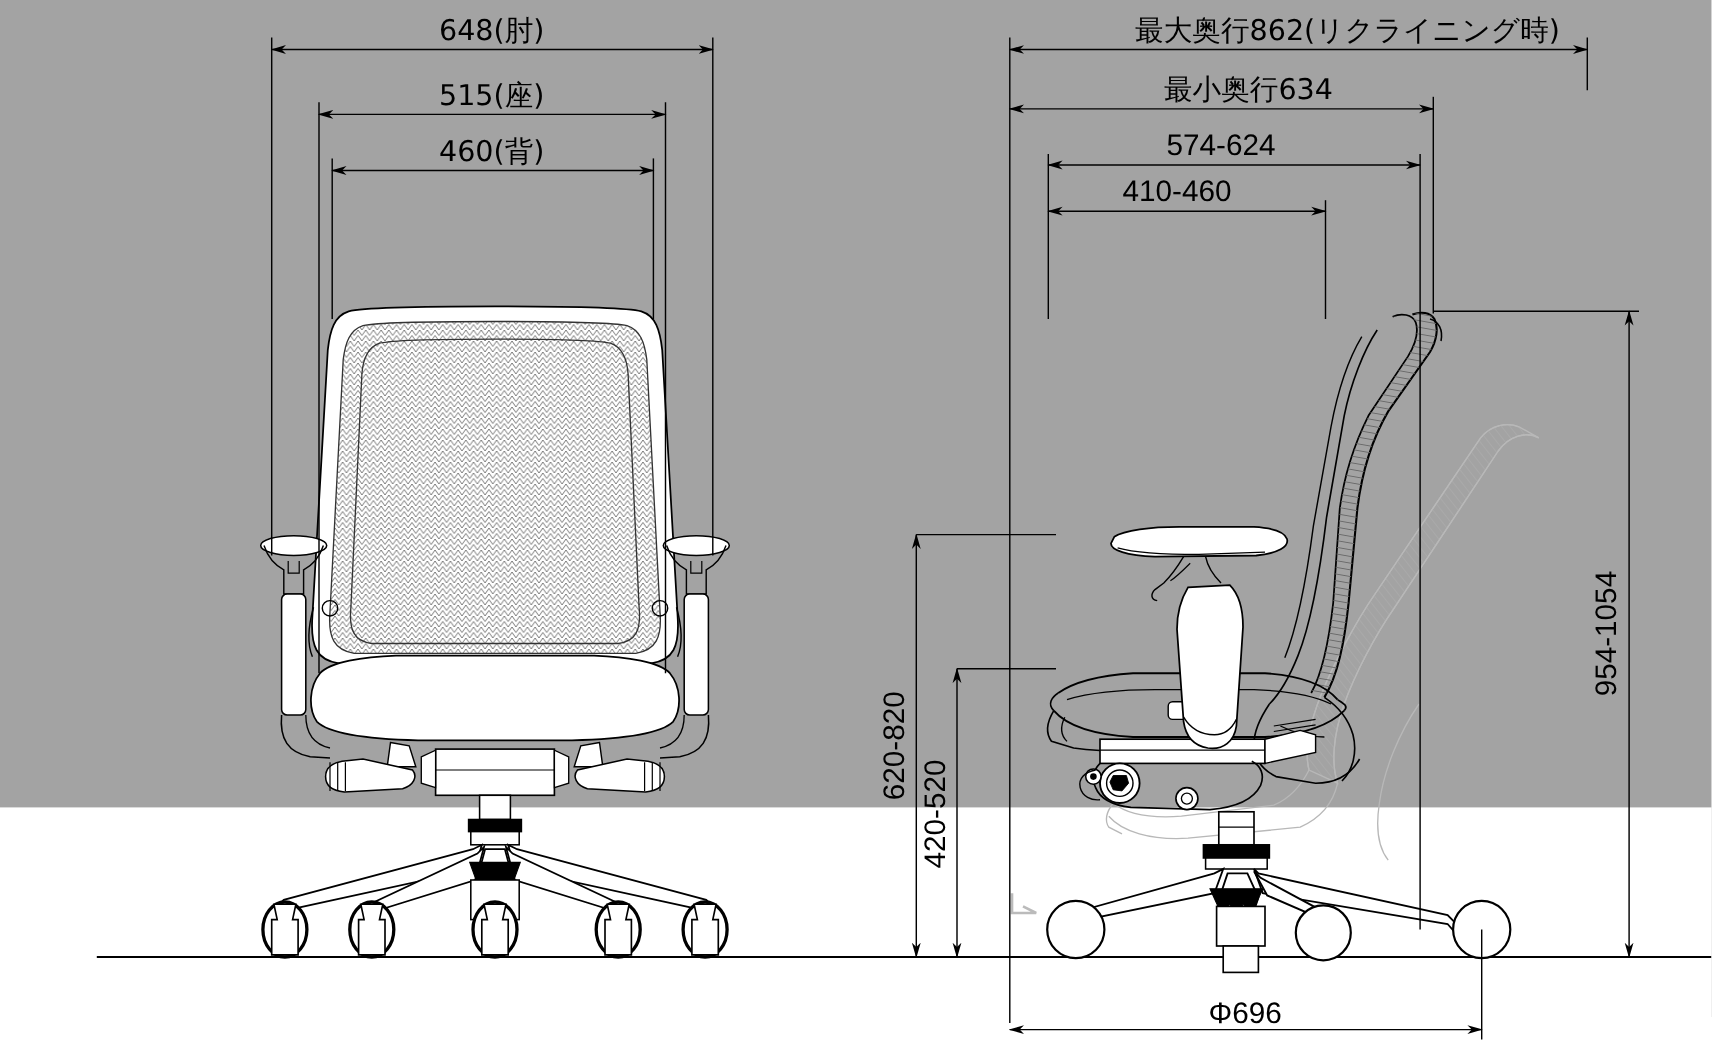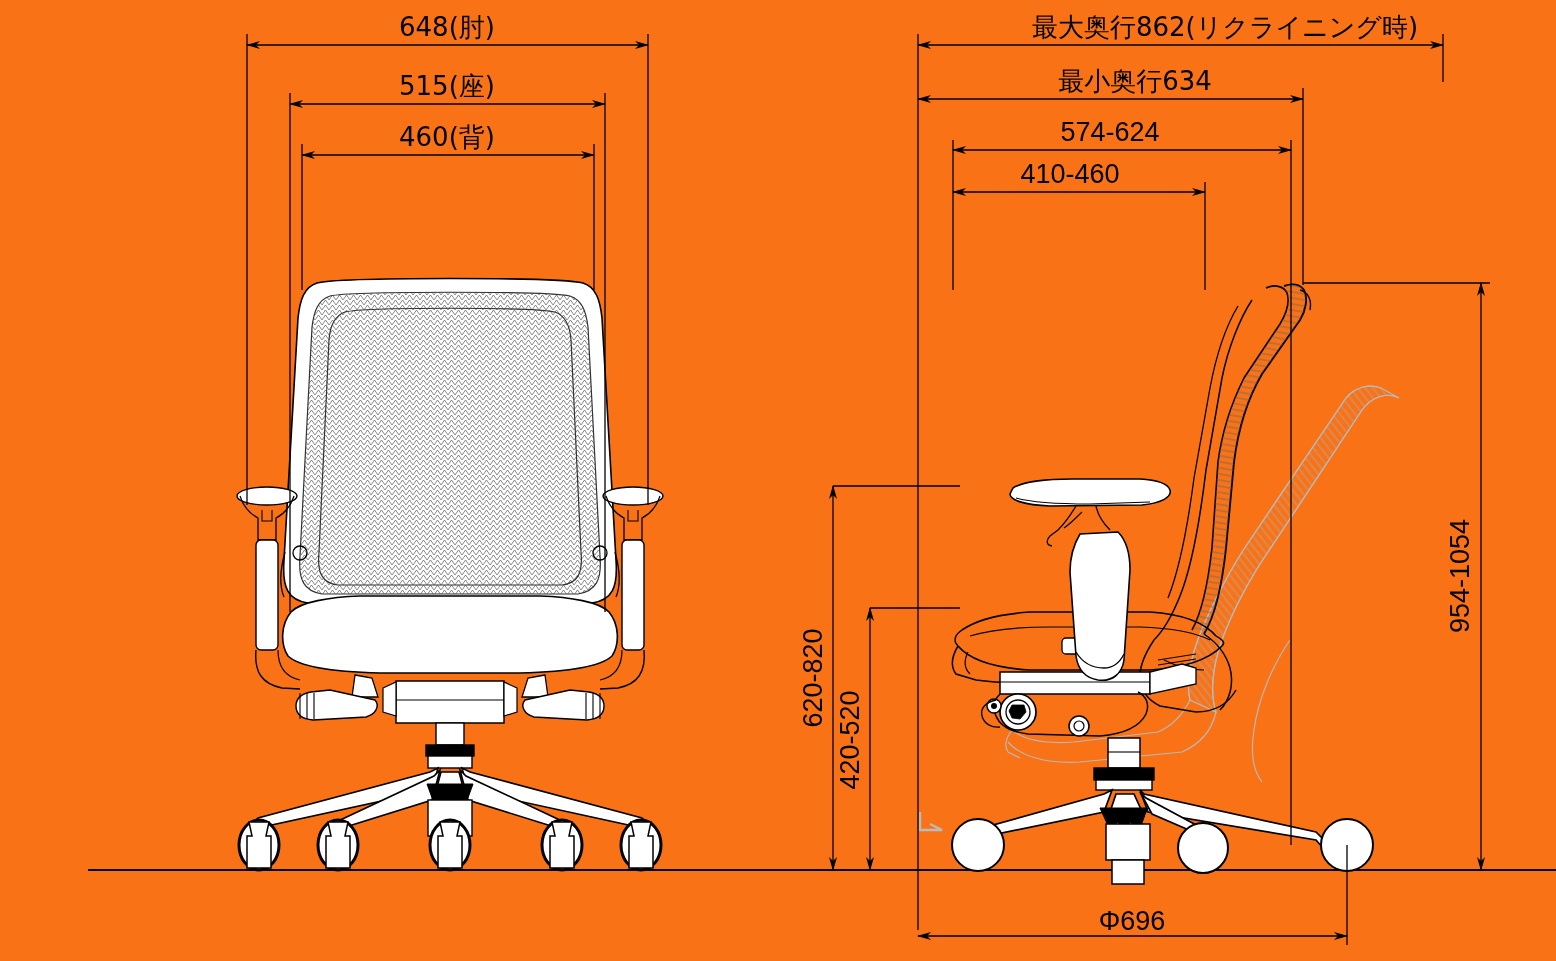--- a/index.html
+++ b/index.html
@@ -1,18 +1,18 @@
 <!DOCTYPE html>
 <html><head>
 <meta charset="utf-8">
 <style>
   html,body{margin:0;padding:0;background:#ffffff;}
   body{width:1556px;height:961px;overflow:hidden;
        font-family:"Liberation Sans","DejaVu Sans",sans-serif;}
-  #sheet{position:relative;width:1556px;height:961px;background:#f97316;}
+  #sheet{position:relative;width:1556px;height:734px;background:#a3a3a3;}
   #sheet svg{position:absolute;left:0;top:0;}
   .dimtext{font-family:"Liberation Sans","DejaVu Sans",sans-serif;
            font-size:27px;fill:#000;letter-spacing:0px;}
   .dimtext-jp{font-family:"DejaVu Sans","Liberation Sans",sans-serif;
            font-size:26px;fill:#000;}
   .vtext{font-family:"Liberation Sans","DejaVu Sans",sans-serif;
            font-size:27px;fill:#000;}
 </style>
 </head>
 <body>

